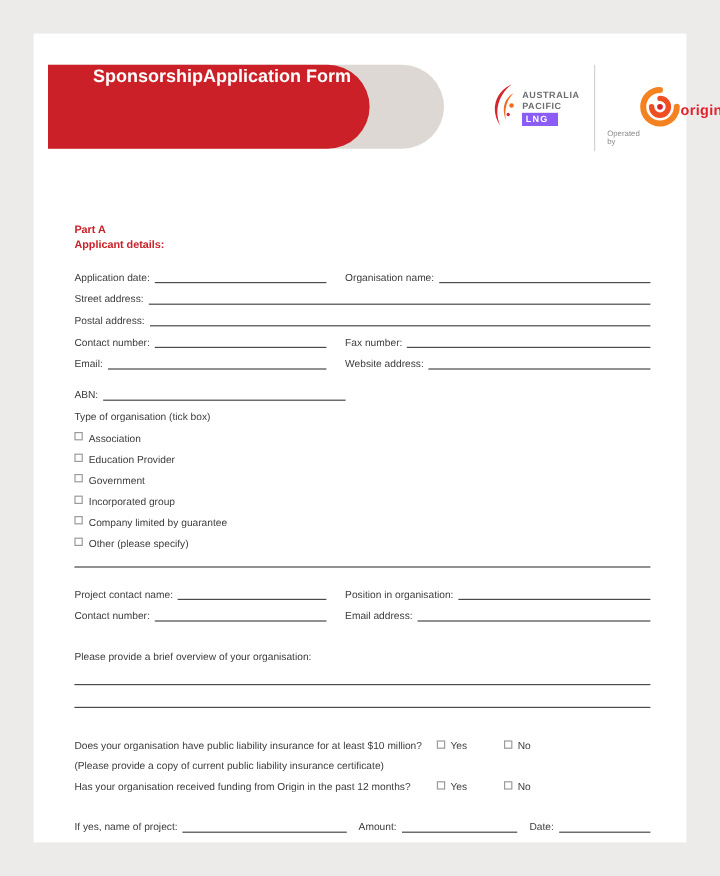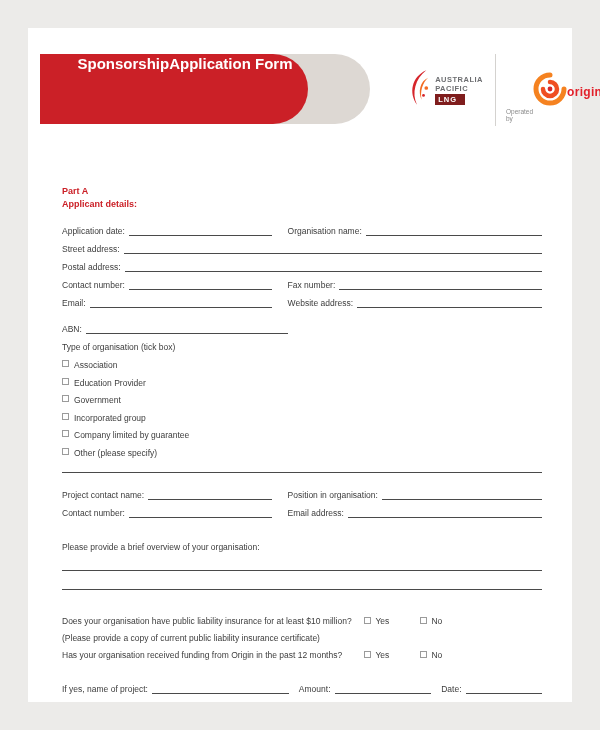--- a/index.html
+++ b/index.html
@@ -28,21 +28,21 @@
   }
   .red-pill .t{font-size:15px;font-weight:bold;line-height:19px;}
   .logo-block{
     position:absolute;right:4px;top:26px;height:72px;
     display:flex;align-items:stretch;
   }
   .aplng{display:flex;align-items:center;padding-right:12px;}
   .aplng-text{margin-left:5px;}
   .aplng-name{font-size:7.5px;color:#6d6e71;letter-spacing:0.5px;line-height:9px;font-weight:bold;}
   .lng-box{
-    background:#7f1d1d;color:#fff;font-size:7.5px;font-weight:bold;
+    background:#8b5cf6;color:#fff;font-size:7.5px;font-weight:bold;
     width:30px;height:11px;display:flex;align-items:center;padding-left:3px;
     box-sizing:border-box;margin-top:1px;letter-spacing:1px;
   }
   .vdiv{width:1px;background:#d4d2cf;margin:0 10px 0 0;}
   .origin-block{display:flex;flex-direction:row;align-items:center;padding-top:2px;width:62px;}
   .operated{font-size:6.5px;color:#8a8a8a;align-self:flex-end;margin-bottom:4px;}
   .origin-word{font-size:12px;font-weight:bold;color:#e2212b;letter-spacing:0.3px;margin-top:2px;}
   
   .content{padding:0 30px 12px 34px;font-size:8.5px;line-height:10px;}
   .part-title{color:#cb2027;font-weight:bold;font-size:9px;margin-top:58px;}

